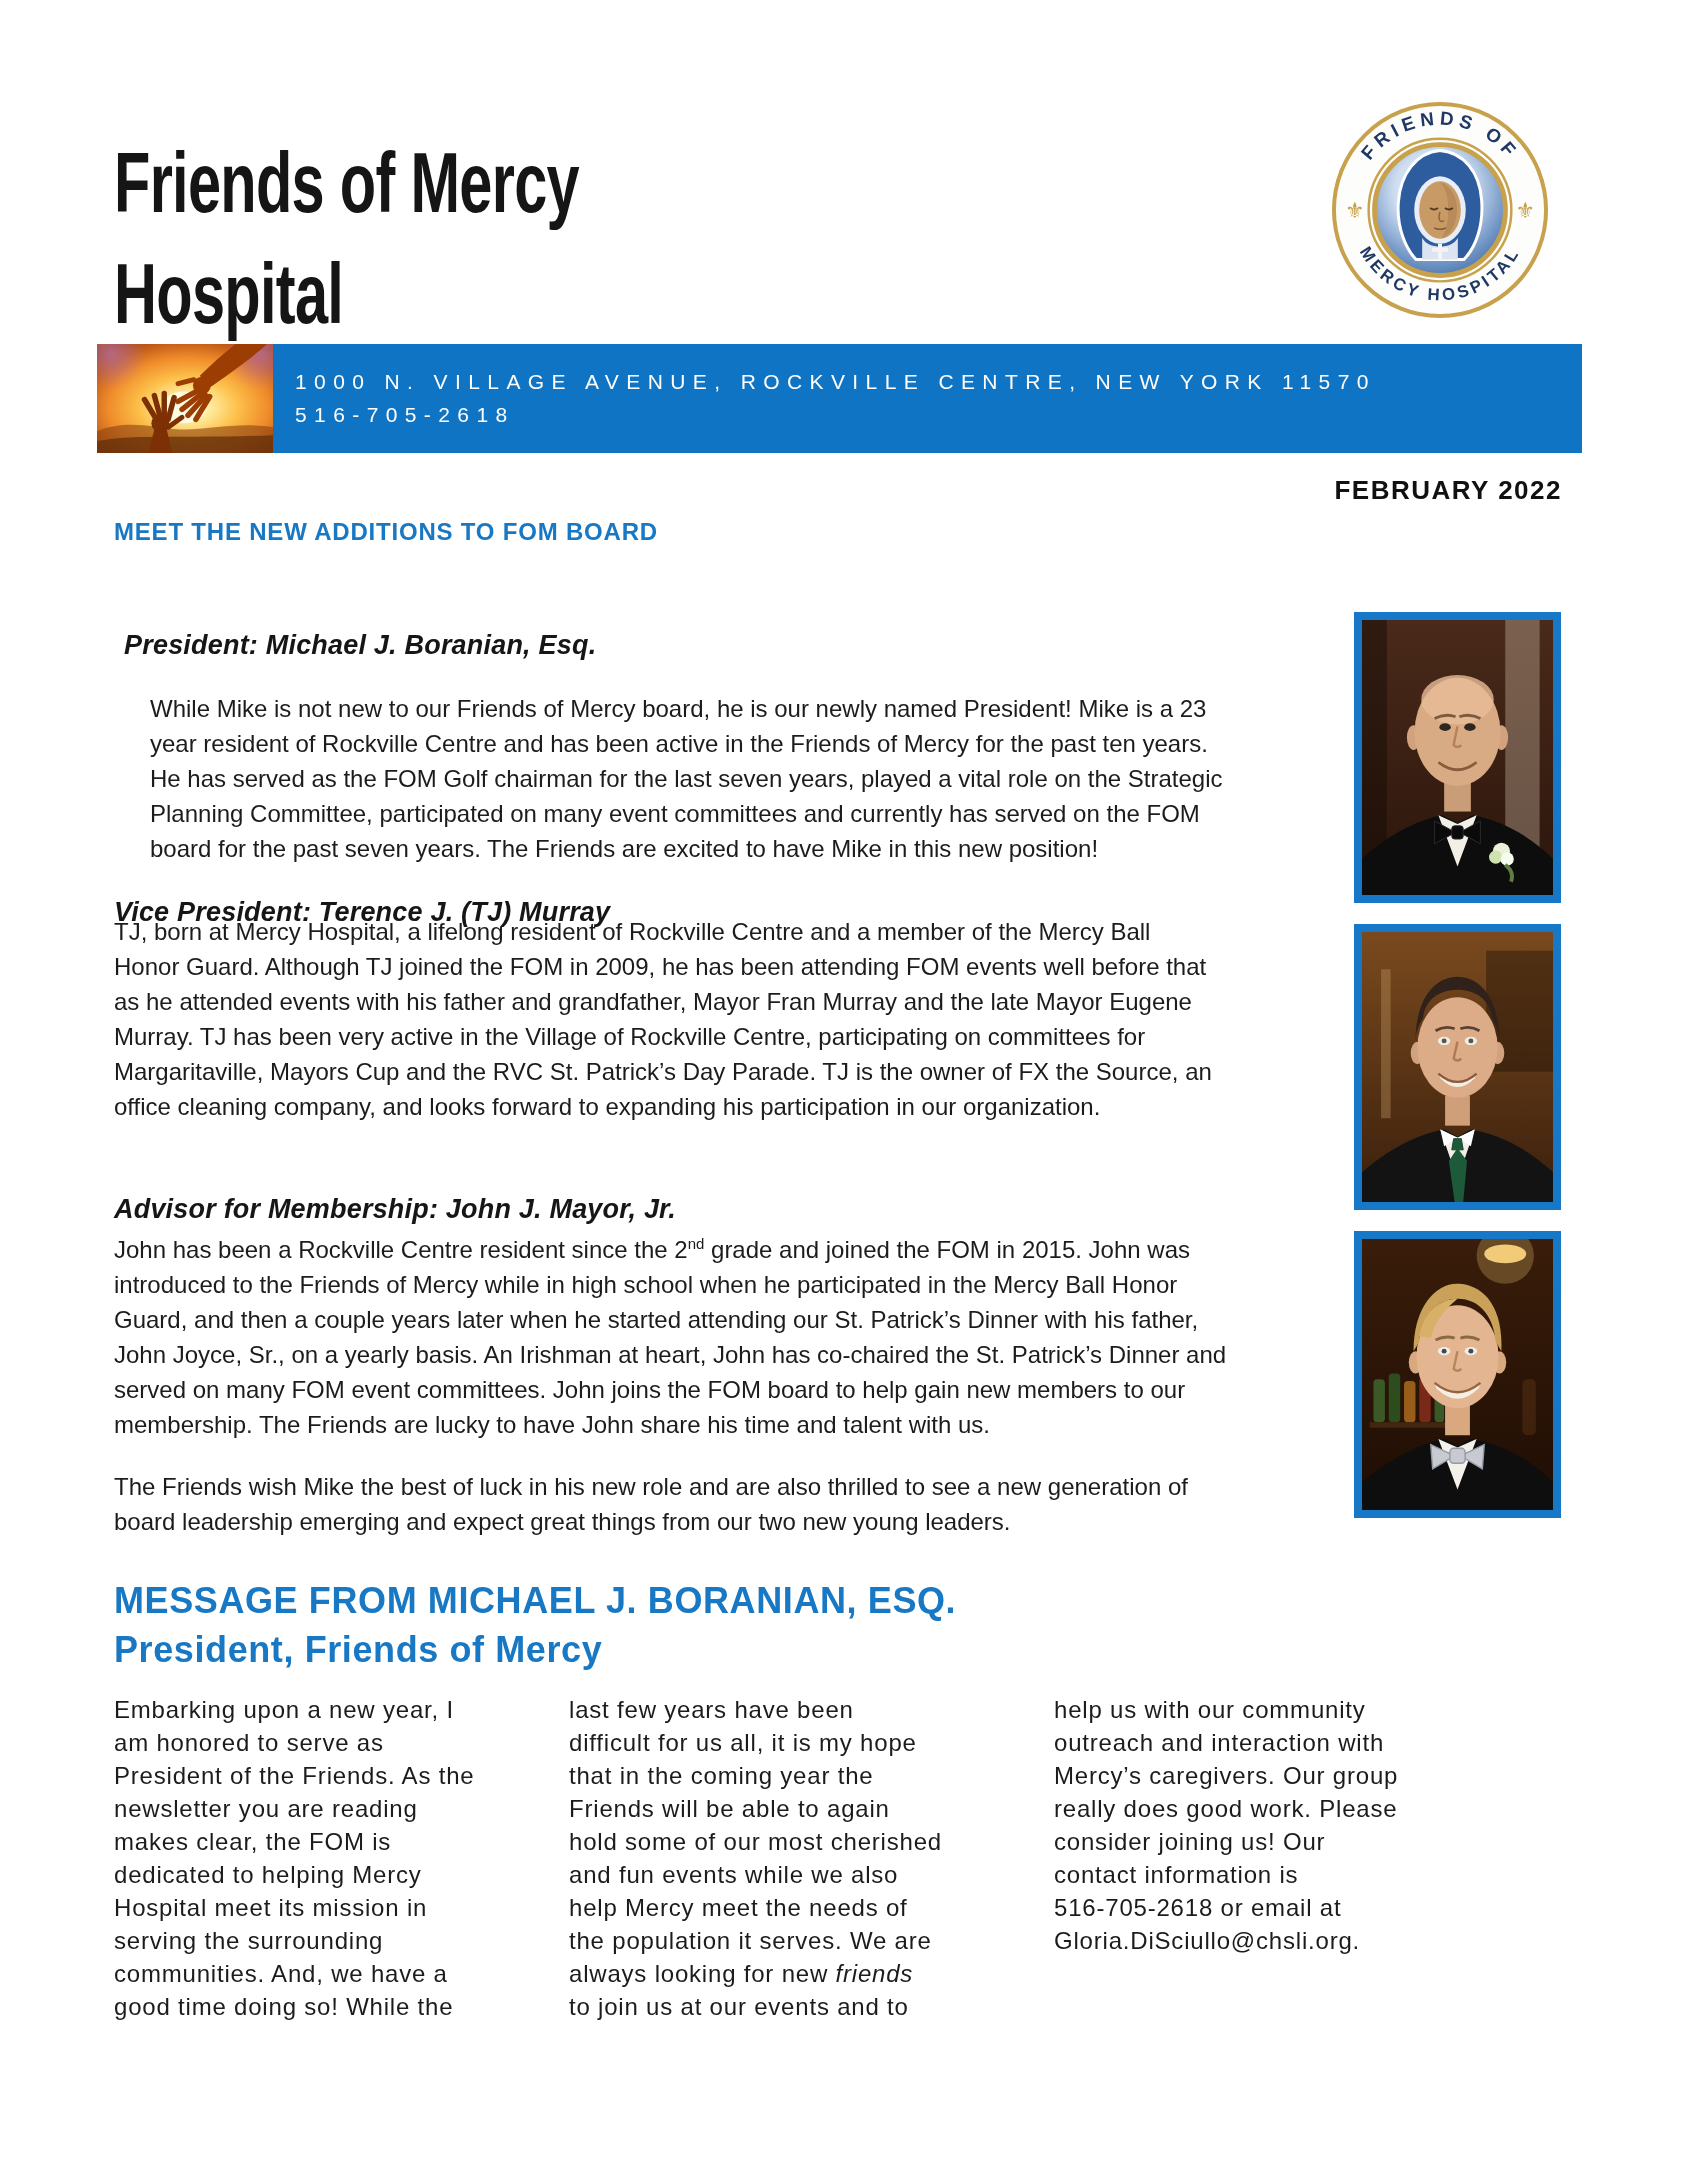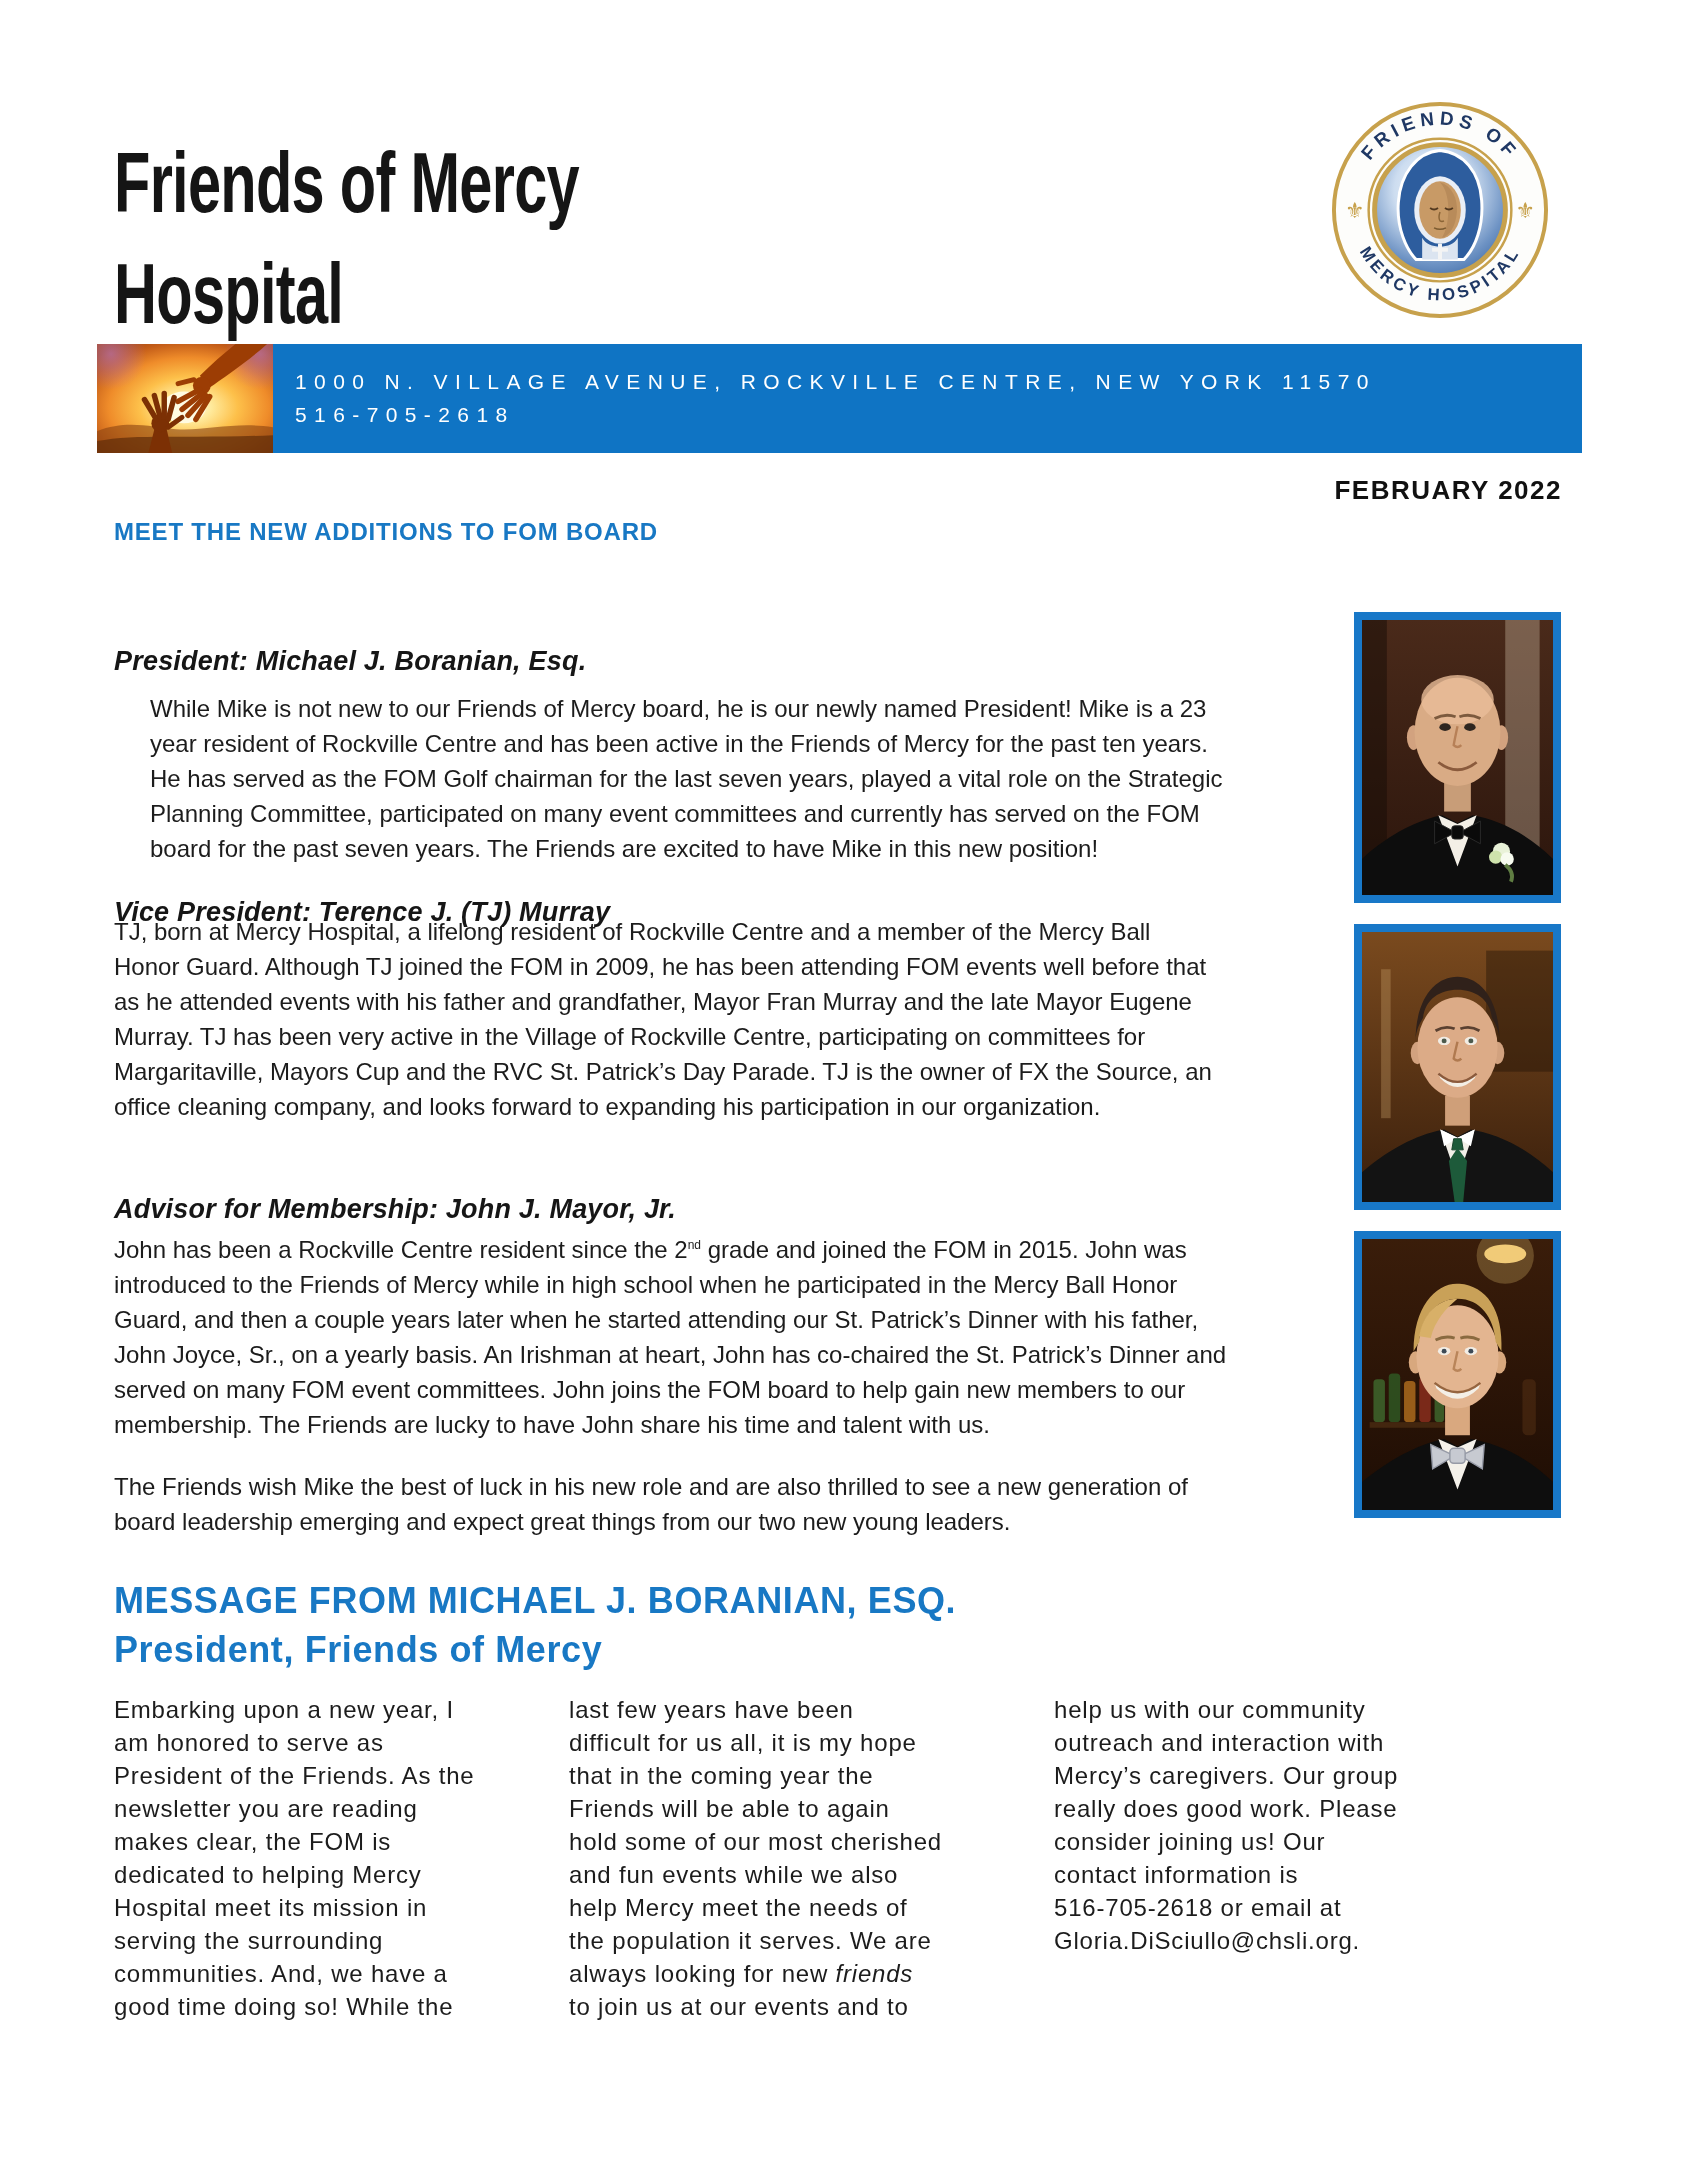--- a/index.html
+++ b/index.html
@@ -36,28 +36,28 @@
     position:absolute; left:114px; font-weight:700;
     color:var(--accent_blue,#1878C4);
   }
   .h1 { top:518px; font-size:24px; letter-spacing:0.8px; }
   .h2 { top:1576px; font-size:36px; line-height:49px; letter-spacing:0.6px; white-space:pre-line; }
 
   .member-heading {
     position:absolute; left:114px; font-size:27px; font-weight:700;
     font-style:italic; color:#161616; letter-spacing:0.2px;
   }
-  .mh1 { top:646px; } .mh2 { top:897px; } .mh3 { top:1194px; }
+  .mh1 { top:630px;margin-left:10px; } .mh2 { top:897px; } .mh3 { top:1194px; }
 
   .body-text {
     position:absolute; left:114px; width:1223px; font-size:24px;
     line-height:35px; white-space:pre-line; color:#1c1c1c;
   }
   .p1 { top:691px;margin-left:36px; } .p2 { top:914px; } .p3 { top:1232px; } .closing { top:1469px; }
-  .body-text sup { font-size:12px; line-height:0; }
+  .body-text sup { font-size:15px; line-height:0; }
 
   .col {
     position:absolute; top:1693px; font-size:24px; line-height:33px;
     letter-spacing:0.8px; white-space:pre-line; color:#1c1c1c;
   }
   .col1 { left:114px;  width:426px; }
   .col2 { left:569px;  width:460px; }
   .col3 { left:1054px; width:426px; }
   .col em { font-style:italic; }
 

